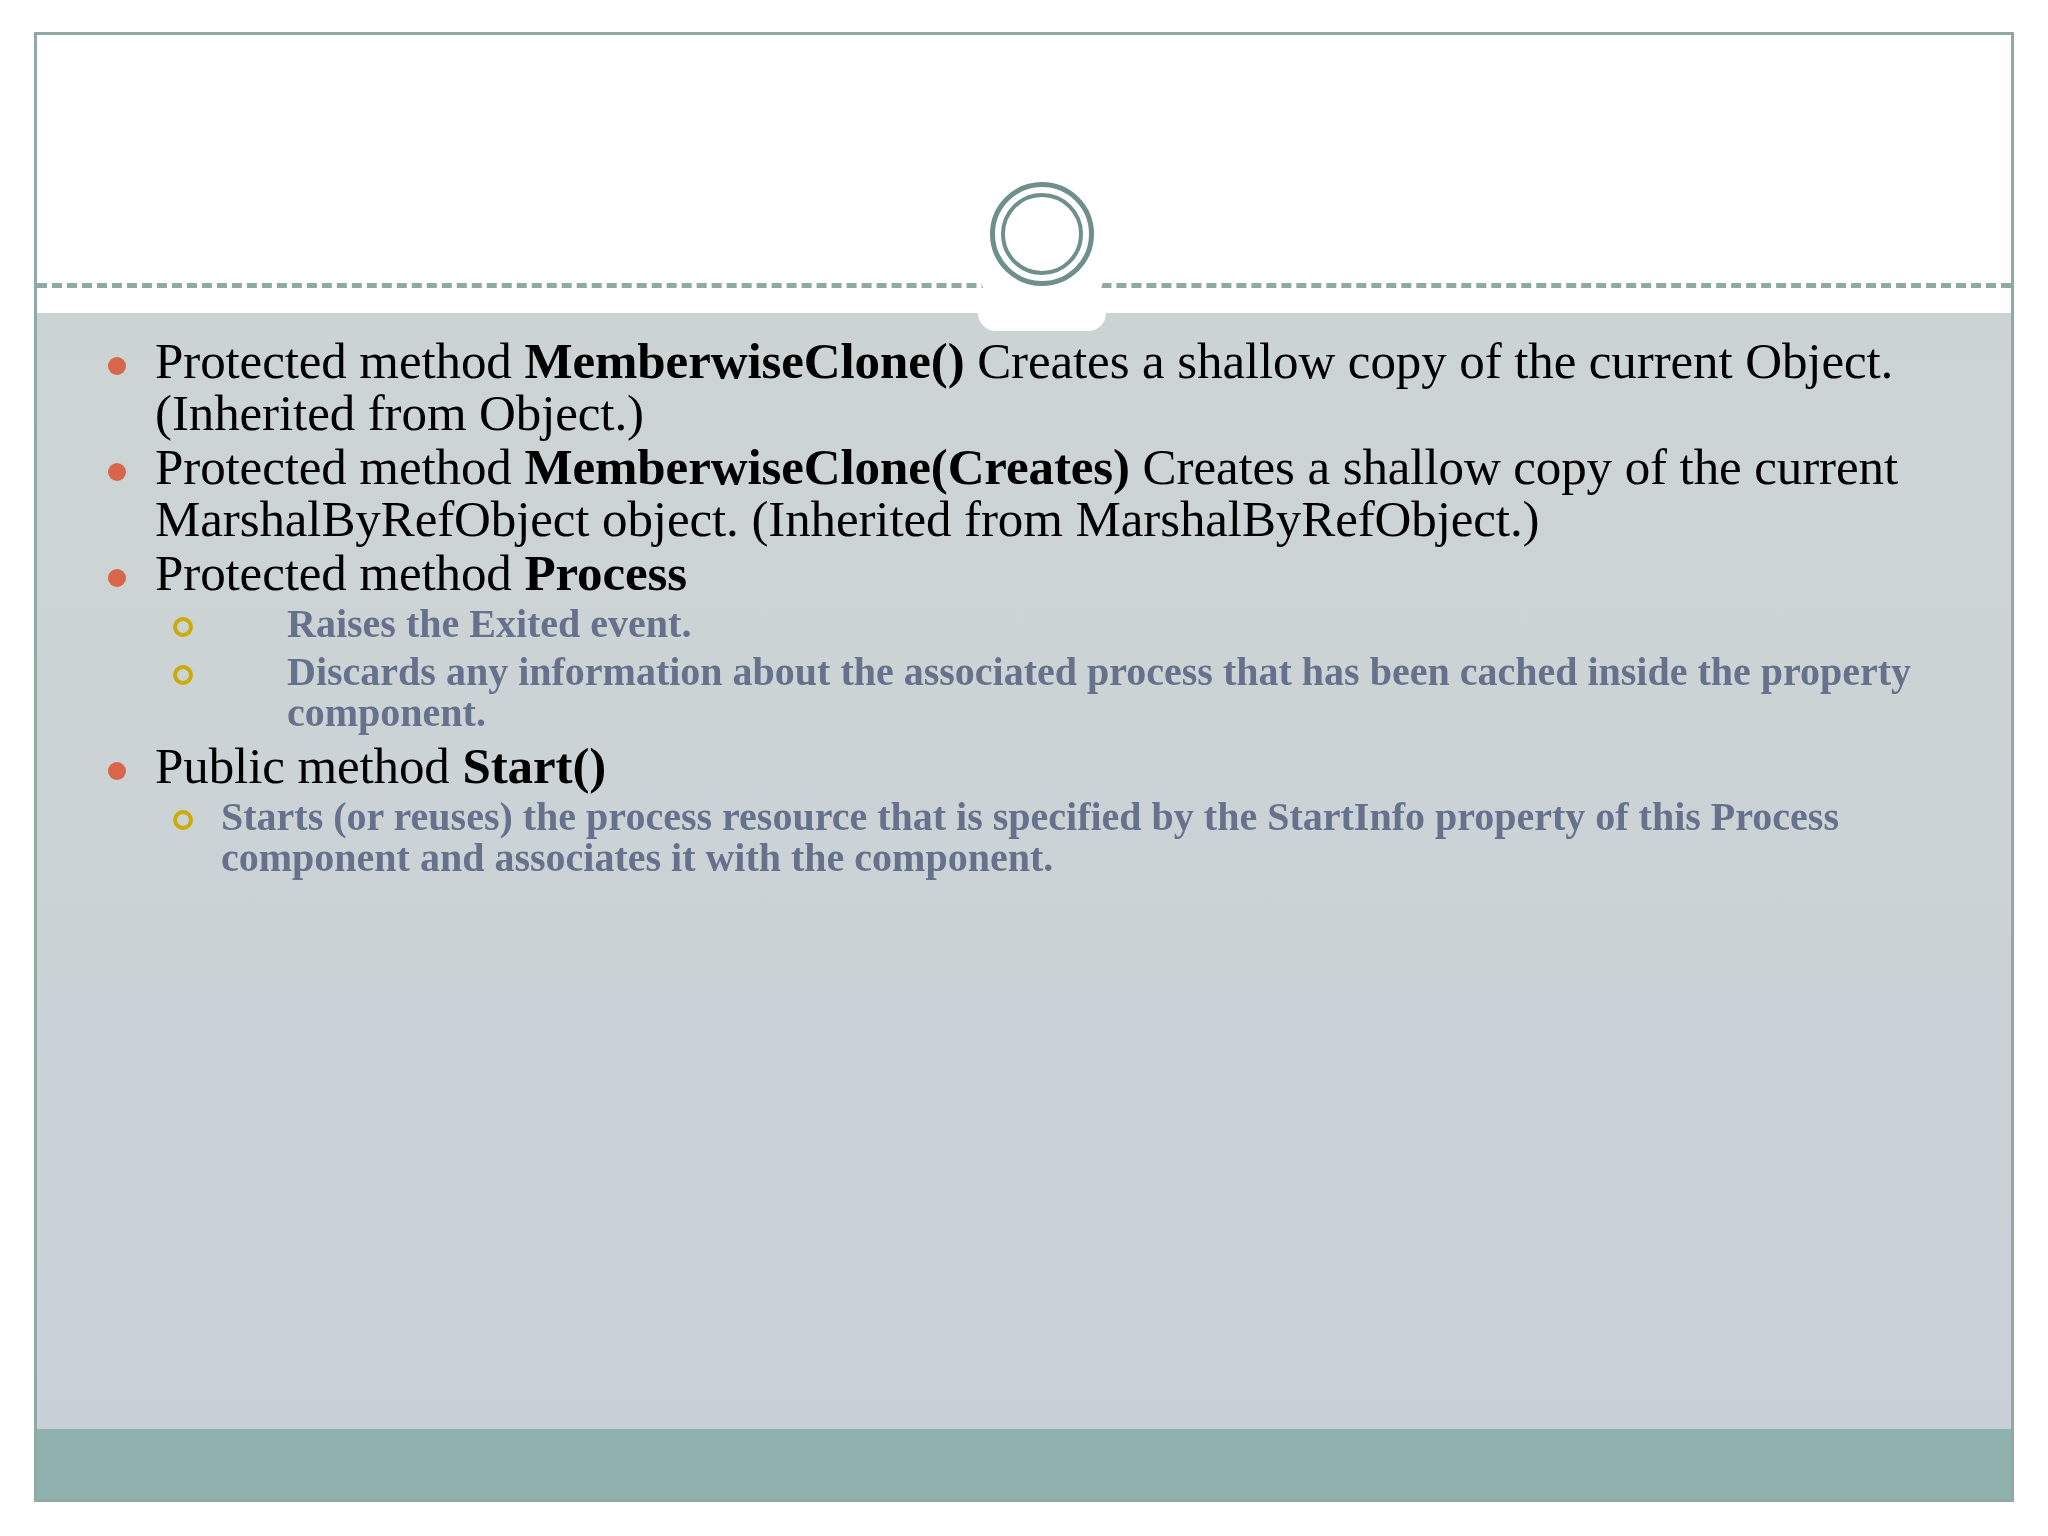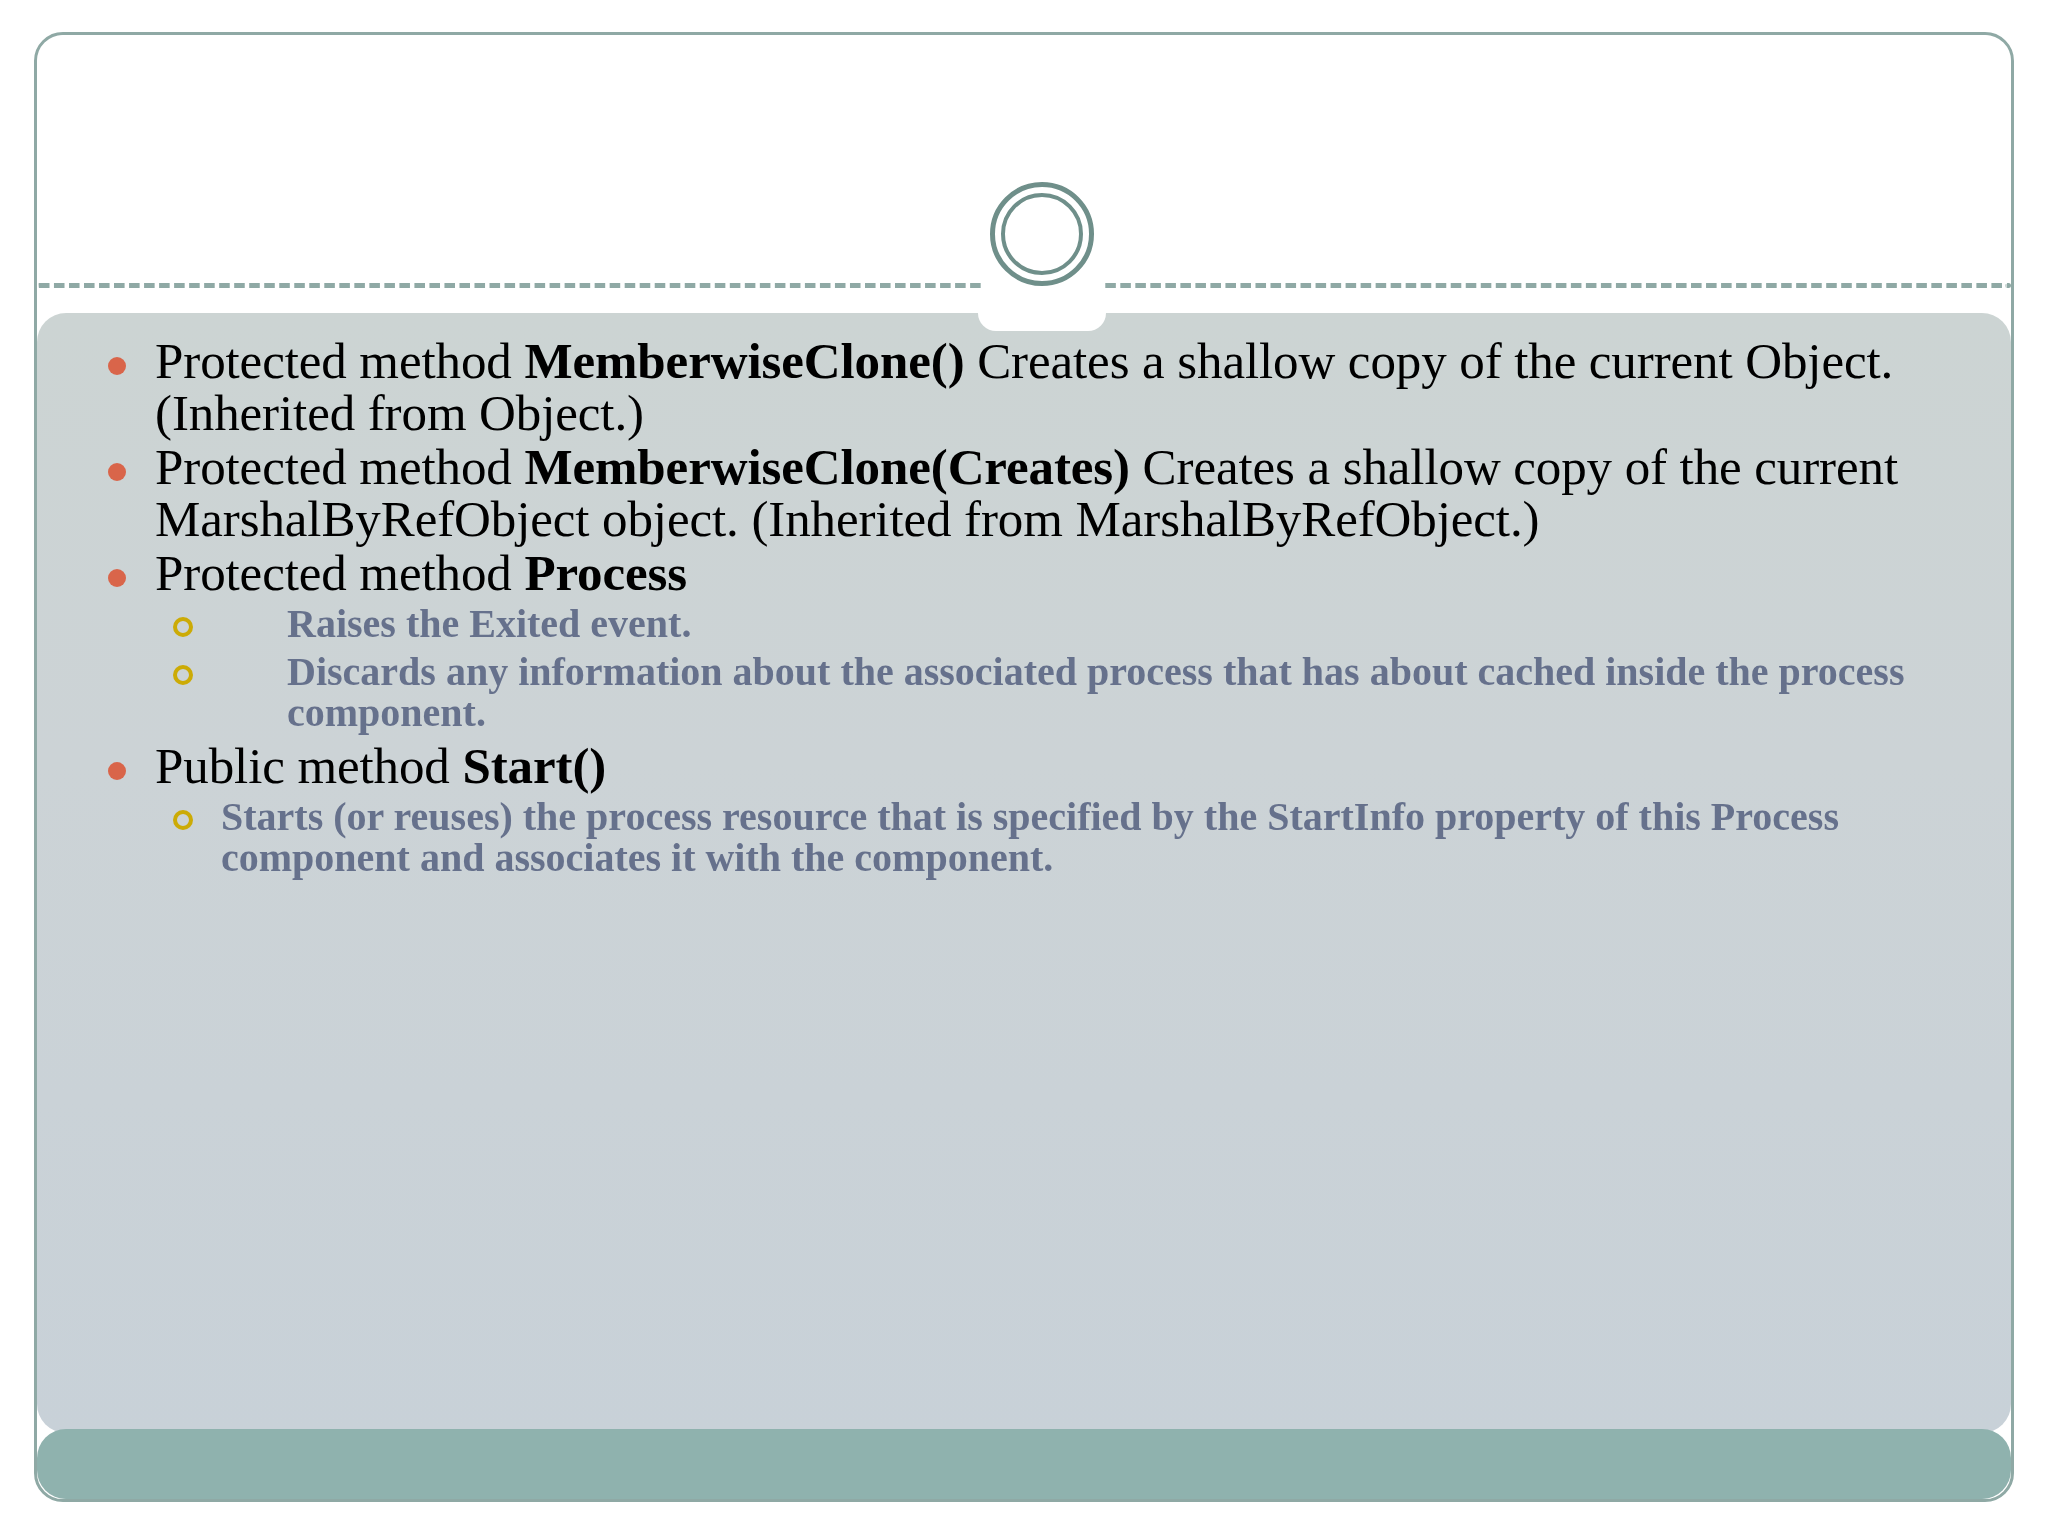--- a/index.html
+++ b/index.html
@@ -1,15 +1,15 @@
 <!DOCTYPE html>
 <html><head>
 <meta charset="utf-8">
 <style>
-  * { box-sizing: border-box; margin: 0; padding: 0; border-radius: 29px; }
+  * { box-sizing: border-box; margin: 0; padding: 0; }
 
   html, body {
     width: 2048px;
     height: 1536px;
     background: #ffffff;
     font-family: "Liberation Serif", "DejaVu Serif", serif;
     overflow: hidden;
   }
 
   .slide {
@@ -200,21 +200,21 @@
       <span class="marker-dot"></span>
       <span>Protected method </span><span class="strong">Process</span><span></span>
     </div>
     <div class="subbullet tabbed">
       <span class="marker-ring"></span>
       <span class="sub-text">Raises the Exited event.</span>
     </div>
 
     <div class="subbullet tabbed">
       <span class="marker-ring"></span>
-      <span class="sub-text">Discards any information about the associated process that has about cached inside the process component.</span>
+      <span class="sub-text">Discards any information about the associated process that has been cached inside the property component.</span>
     </div>
 
     <div class="bullet">
       <span class="marker-dot"></span>
       <span>Public method      </span><span class="strong-ital">Start()</span><span></span>
     </div>
     <div class="subbullet">
       <span class="marker-ring"></span>
       <span class="sub-text">Starts (or reuses) the process resource that is specified by the StartInfo property of this Process component and associates it with the component.</span>
     </div>

